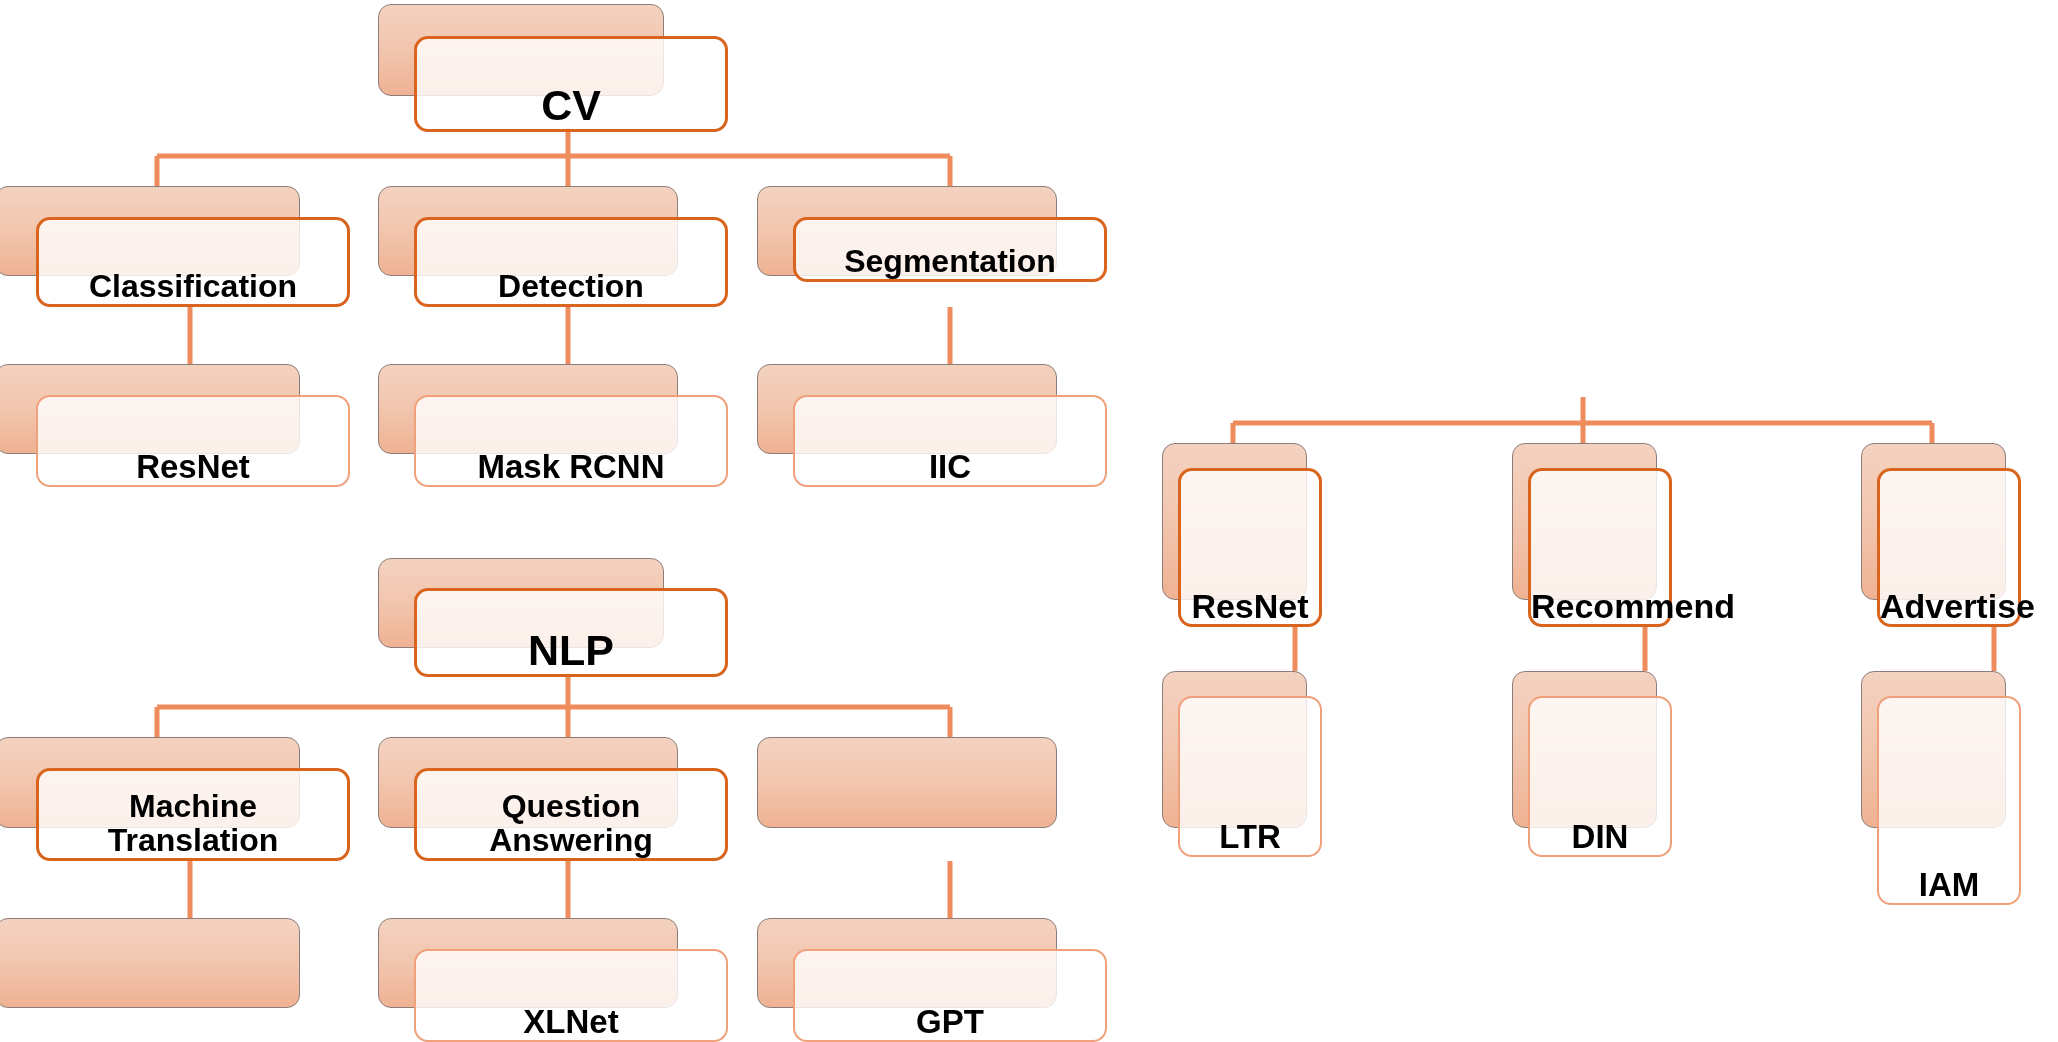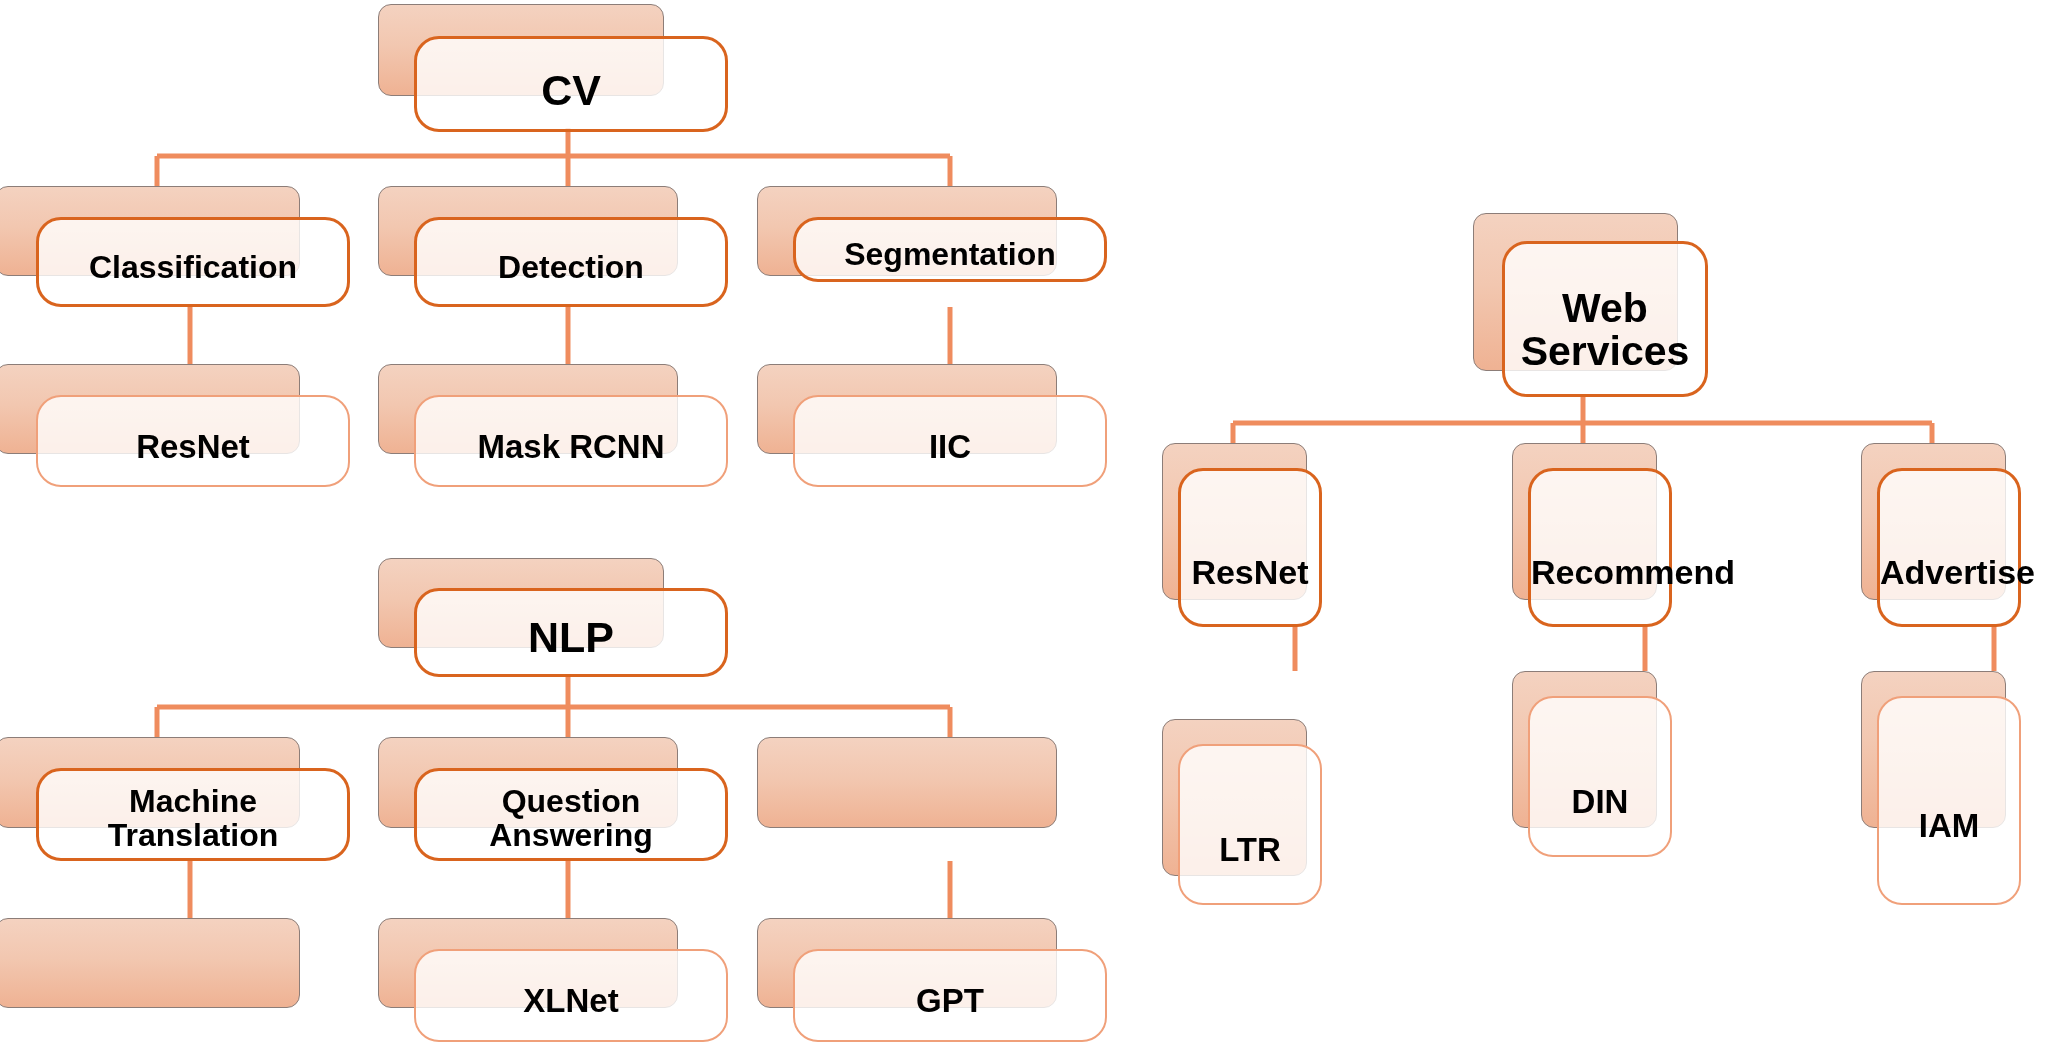--- a/index.html
+++ b/index.html
@@ -33,25 +33,25 @@
     position: absolute;
     left: 0;
     top: 0;
     border-radius: 13px;
     border: 1.6px solid #8c7d78;
     background: linear-gradient(180deg, #f4d2c0 0%, #f2c7b0 45%, #efb293 100%);
     box-sizing: border-box;
   }
   .node .front {
     position: absolute;
-    border-radius: 25px;
+    border-radius: 14px;
     box-sizing: border-box;
     background: rgba(255,255,255,0.80);
     display: flex;
-    align-items: center;
+    align-items: flex-end;
     justify-content: center;
   }
   
   .node.lvl1 .front,
   .node.lvl2 .front {
     border: 3.2px solid #d9641e;
   }
   
   .node.lvl3 .front {
     border: 2.6px solid #f0a07a;
@@ -197,35 +197,28 @@
   <div class="node lvl2" style="left:757px; top:737px; width:350px; height:124px;">
     <div class="back" style="width:300px; height:91px;"></div>
   </div>
   <div class="node lvl3" style="left:757px; top:918px; width:350px; height:124px;">
     <div class="back" style="width:300px; height:90px;"></div>
     <div class="front" style="left:36px; top:31px; width:314px; height:93px; padding-top:12px;">
       <span class="label t-leaf">GPT</span>
     </div>
   </div>
 
-  <div class="node lvl1" style="left:1473px; top:213px; width:235px; height:184px;">
-    <div class="back" style="width:205px; height:158px;"></div>
-    <div class="front" style="left:29px; top:28px; width:206px; height:156px; padding-top:22px;">
-      <span class="label t-wroot">Web
-Services</span>
-    </div>
-  </div>
 
   <div class="node lvl2" style="left:1162px; top:443px; width:160px; height:184px;">
     <div class="back" style="width:145px; height:157px;"></div>
     <div class="front" style="left:16px; top:25px; width:144px; height:159px; padding-top:50px;">
       <span class="label t-wmid">ResNet</span>
     </div>
   </div>
-  <div class="node lvl3" style="left:1162px; top:671px; width:160px; height:186px;margin-top:48px;">
+  <div class="node lvl3" style="left:1162px; top:671px; width:160px; height:186px;">
     <div class="back" style="width:145px; height:157px;"></div>
     <div class="front" style="left:16px; top:25px; width:144px; height:161px; padding-top:52px;">
       <span class="label t-wleaf">LTR</span>
     </div>
   </div>
 
   <div class="node lvl2" style="left:1512px; top:443px; width:160px; height:184px;">
     <div class="back" style="width:145px; height:157px;"></div>
     <div class="front" style="left:16px; top:25px; width:144px; height:159px; padding-top:50px;">
       <span class="label t-wmid">Recommend</span>

